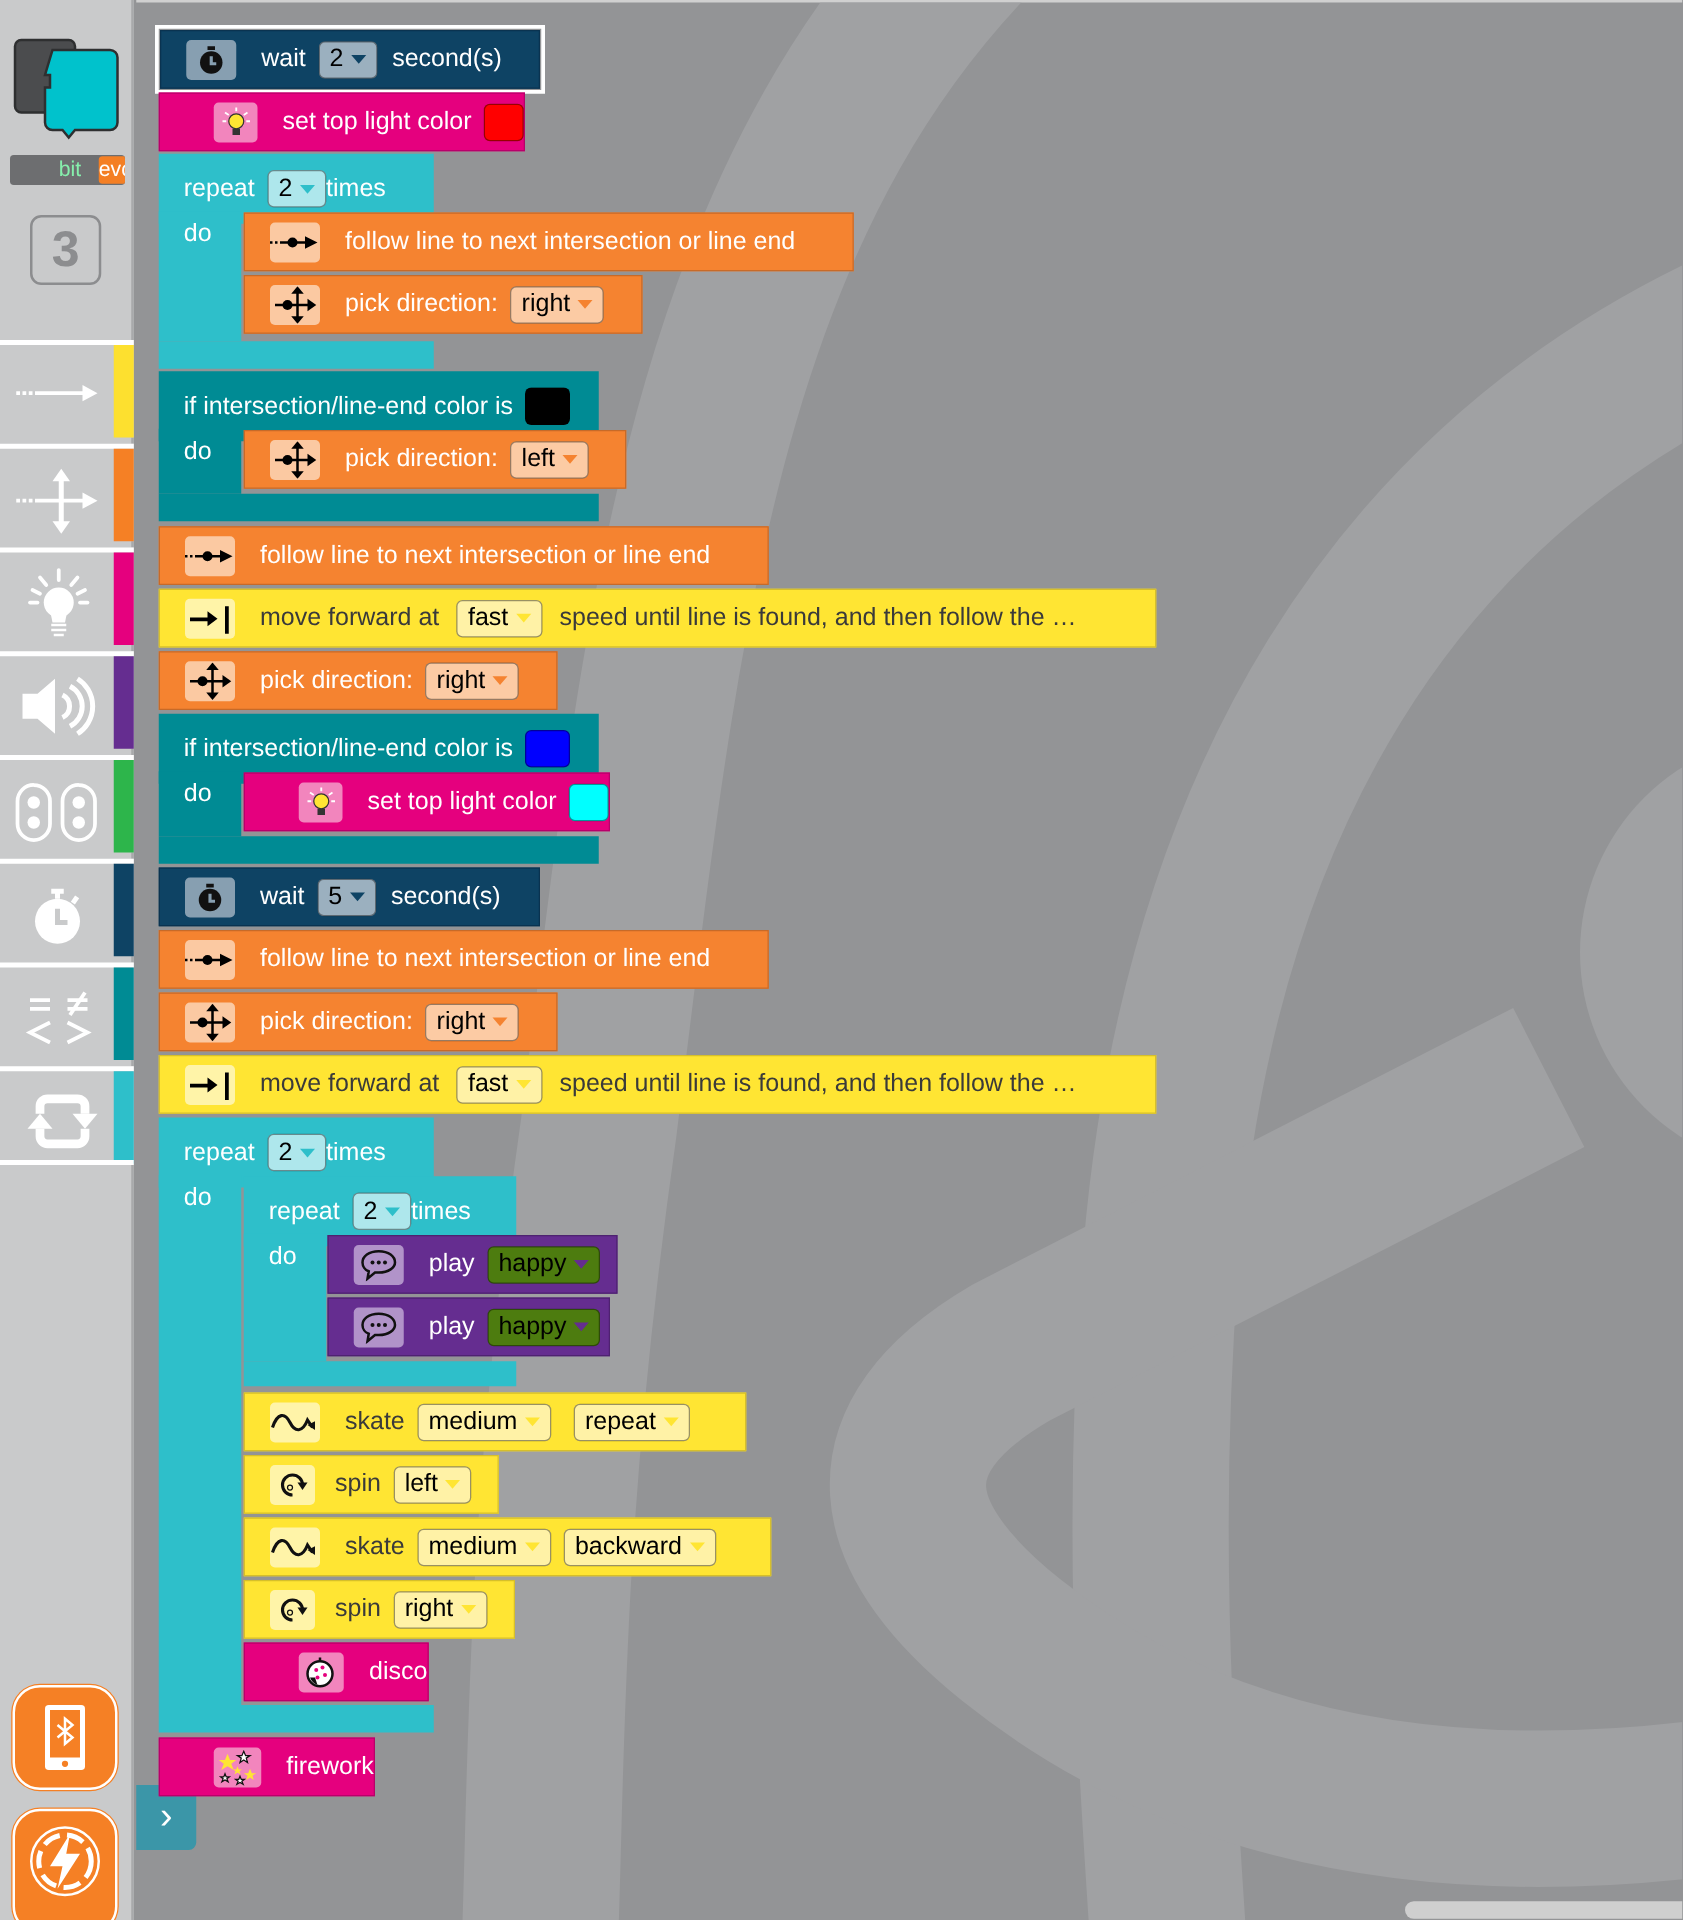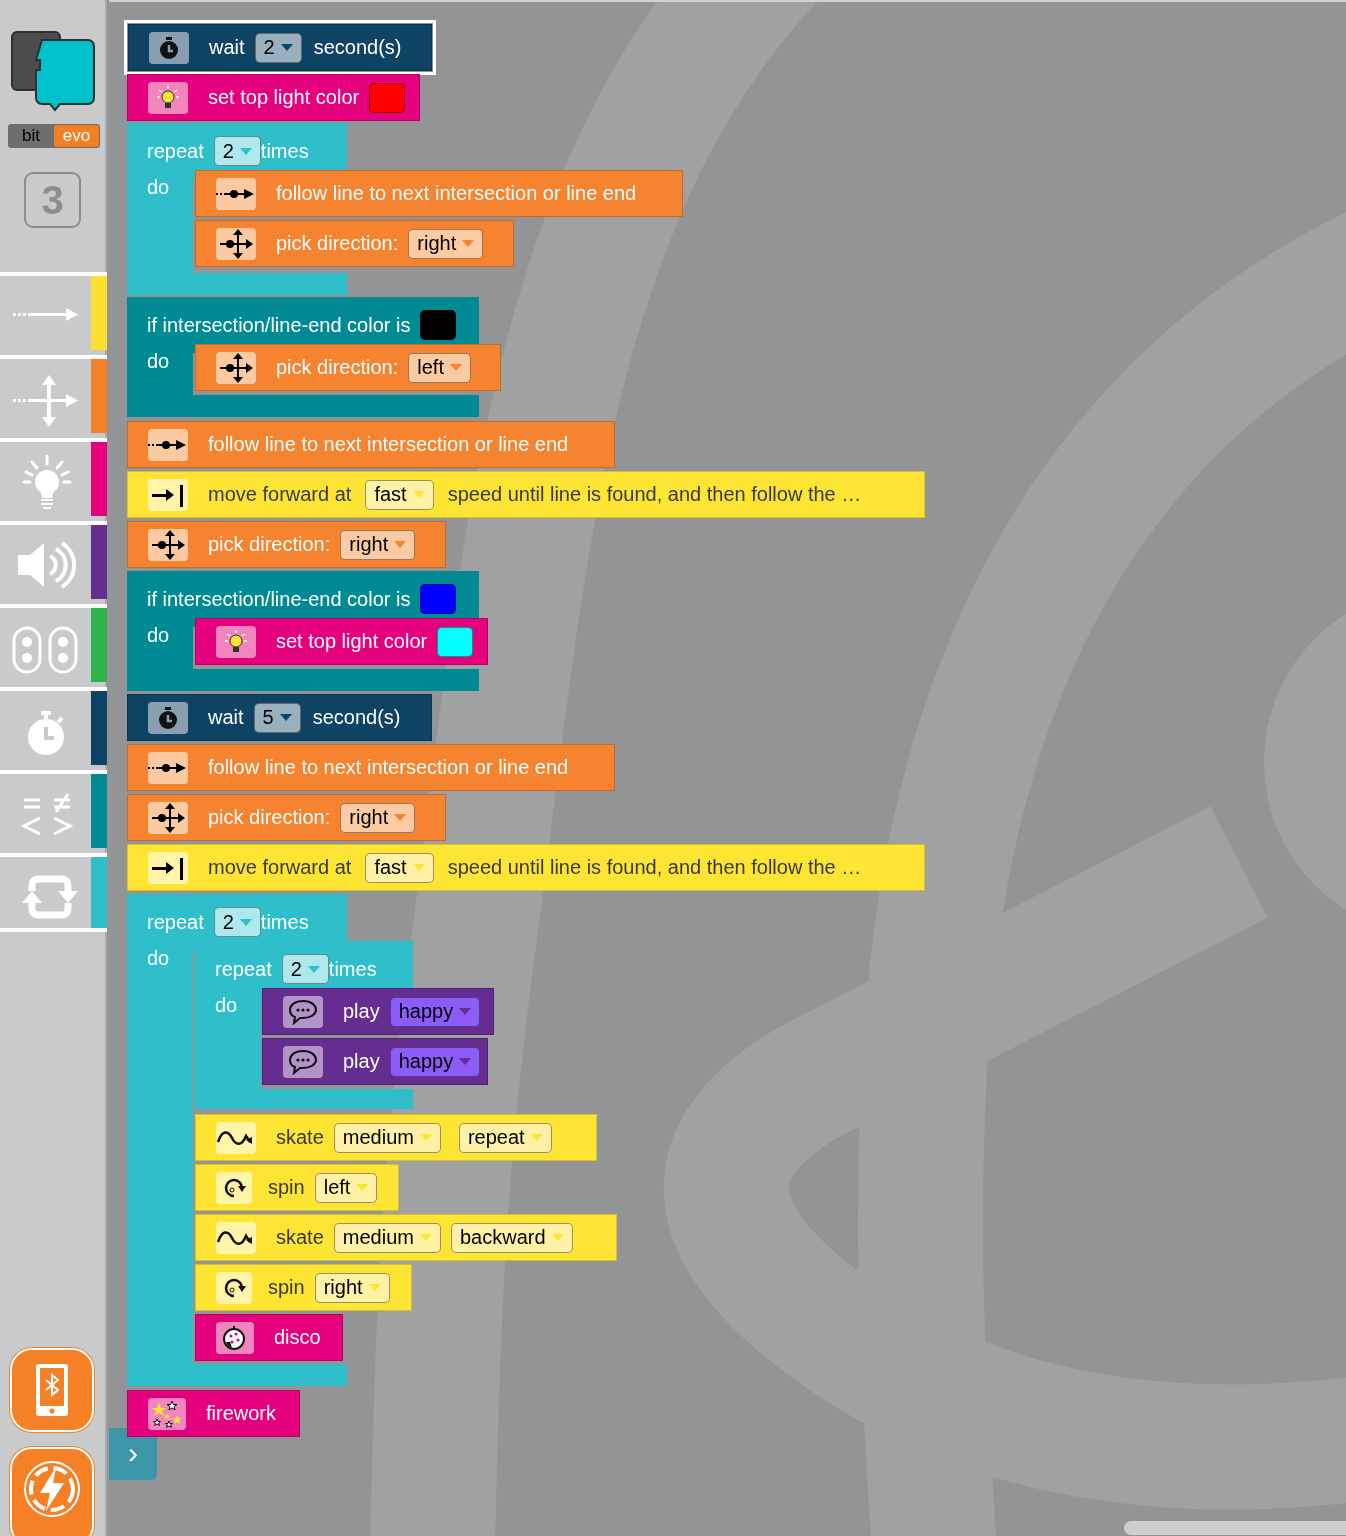--- a/index.html
+++ b/index.html
@@ -3,21 +3,21 @@
 <meta charset="utf-8">
 <style>
   * { box-sizing: border-box; margin: 0; padding: 0; }
   html, body { width: 1346px; height: 1536px; overflow: hidden; }
   body { font-family: "Liberation Sans", sans-serif; background: #939496; position: relative; }
 
   
   .sidebar { position: absolute; left: 0; top: 0; width: 107px; height: 1536px; background: #c9cacb; border-right: 2px solid #a8a9ab; }
   .logo { position: absolute; left: 10px; top: 30px; width: 86px; height: 82px; }
   .brand { position: absolute; left: 8px; top: 124px; width: 92px; height: 24px; border-radius: 3px; background: #6d6e70; display: flex; overflow: hidden; font-size: 17px; }
-  .brand .b1 { flex: 0 0 46px; color: #000000; text-align: center; line-height: 24px; }
+  .brand .b1 { flex: 0 0 46px; color: #86efac; text-align: center; line-height: 24px; margin-left: 25px; }
   .brand .b2 { flex: 1; background: #f47f24; color: #fff; text-align: center; line-height: 22px; margin: 1px 1px 1px 0; border-radius: 3px; }
   .level { position: absolute; left: 24px; top: 172px; width: 57px; height: 56px; border: 2px solid #8c8d8f; border-radius: 9px; color: #8c8d8f; font-weight: bold; font-size: 40px; text-align: center; line-height: 52px; }
 
   .cat { position: absolute; left: 0; width: 107px; height: 78px; background: #c9cacb; border-top: 4px solid #fff; }
   .cat .stripe { position: absolute; right: 0; top: 0; width: 16px; height: 100%; }
   .cat svg { position: absolute; left: 10px; top: 6px; }
   .cats-end { position: absolute; left: 0; top: 928px; width: 107px; height: 4px; background: #fff; }
 
   .sidebtn { position: absolute; left: 10px; width: 84px; height: 84px; border-radius: 22px; background: #f58025; border: 2px solid #fff; box-shadow: 0 0 0 1px #f58025; }
 
@@ -32,31 +32,31 @@
   .blk .ico { width: 40px; height: 32px; border-radius: 4px; margin-left: 20px; display: flex; align-items: center; justify-content: center; }
   .blk .lbl { margin-left: 20px; }
   .blk .lbl2 { margin-left: 12px; }
   .dd { display: inline-flex; align-items: center; height: 30px; border-radius: 5px; padding: 0 8px; color: #000; font-size: 20px; border: 1px solid rgba(0,0,0,0.4); margin-left: 10px; }
   .dd .arr { width: 0; height: 0; border-left: 6px solid transparent; border-right: 6px solid transparent; border-top: 7px solid; margin-left: 6px; }
   .swatch { width: 36px; height: 30px; border-radius: 5px; border: 1px solid rgba(0,0,0,0.4); margin-left: 10px; }
 
   .c-timer { background: #0e4364; border: 1px solid #0a3350; }
   .c-timer .ico { background: #879fb1; }
   .c-timer .dd { background: #9bb0bf; } .c-timer .dd .arr { border-top-color: #0e4364; }
-  .c-light { background: #e5007e; border: 1px solid #b8006a; }
+  .c-light { background: #e5007e; border: 1px solid #b8006a; padding-left: 23px; }
   .c-light .ico { background: #f285bd; }
   .c-orange { background: #f58330; border: 1px solid #c76a28; }
   .c-orange .ico { background: #fbc9a2; }
   .c-orange .dd { background: #fccba4; } .c-orange .dd .arr { border-top-color: #f58330; }
   .c-yellow { background: #ffe533; border: 1px solid #d6bf2a; color: #3a3a3a; }
   .c-yellow .ico { background: #fff4a8; }
   .c-yellow .dd { background: #fff2a6; } .c-yellow .dd .arr { border-top-color: #ffe533; }
   .c-purple { background: #652d90; border: 1px solid #4e2270; }
   .c-purple .ico { background: #b193c9; }
-  .c-purple .dd { background: #8b5cf6; justify-content: space-between; } .c-purple .dd .arr { border-top-color: #652d90; }
+  .c-purple .dd { background: #4d7c0f; justify-content: space-between; } .c-purple .dd .arr { border-top-color: #652d90; }
   .c-loop { background: #2ebfca; color: #fff; }
   .c-loop .dd { background: #aee7ec; } .c-loop .dd .arr { border-top-color: #2ebfca; }
   .c-if { background: #008b94; color: #fff; }
 
   .cblock { position: absolute; }
   .cblock .top { position: absolute; left: 0; top: 0; display: flex; align-items: center; height: 56px; font-size: 20px; white-space: nowrap; padding-left: 20px; }
   .cblock .spine { position: absolute; left: 0; width: 66px; }
   .cblock .bottom { position: absolute; left: 0; height: 22px; }
   .cblock .do { position: absolute; left: 20px; font-size: 20px; }
 

